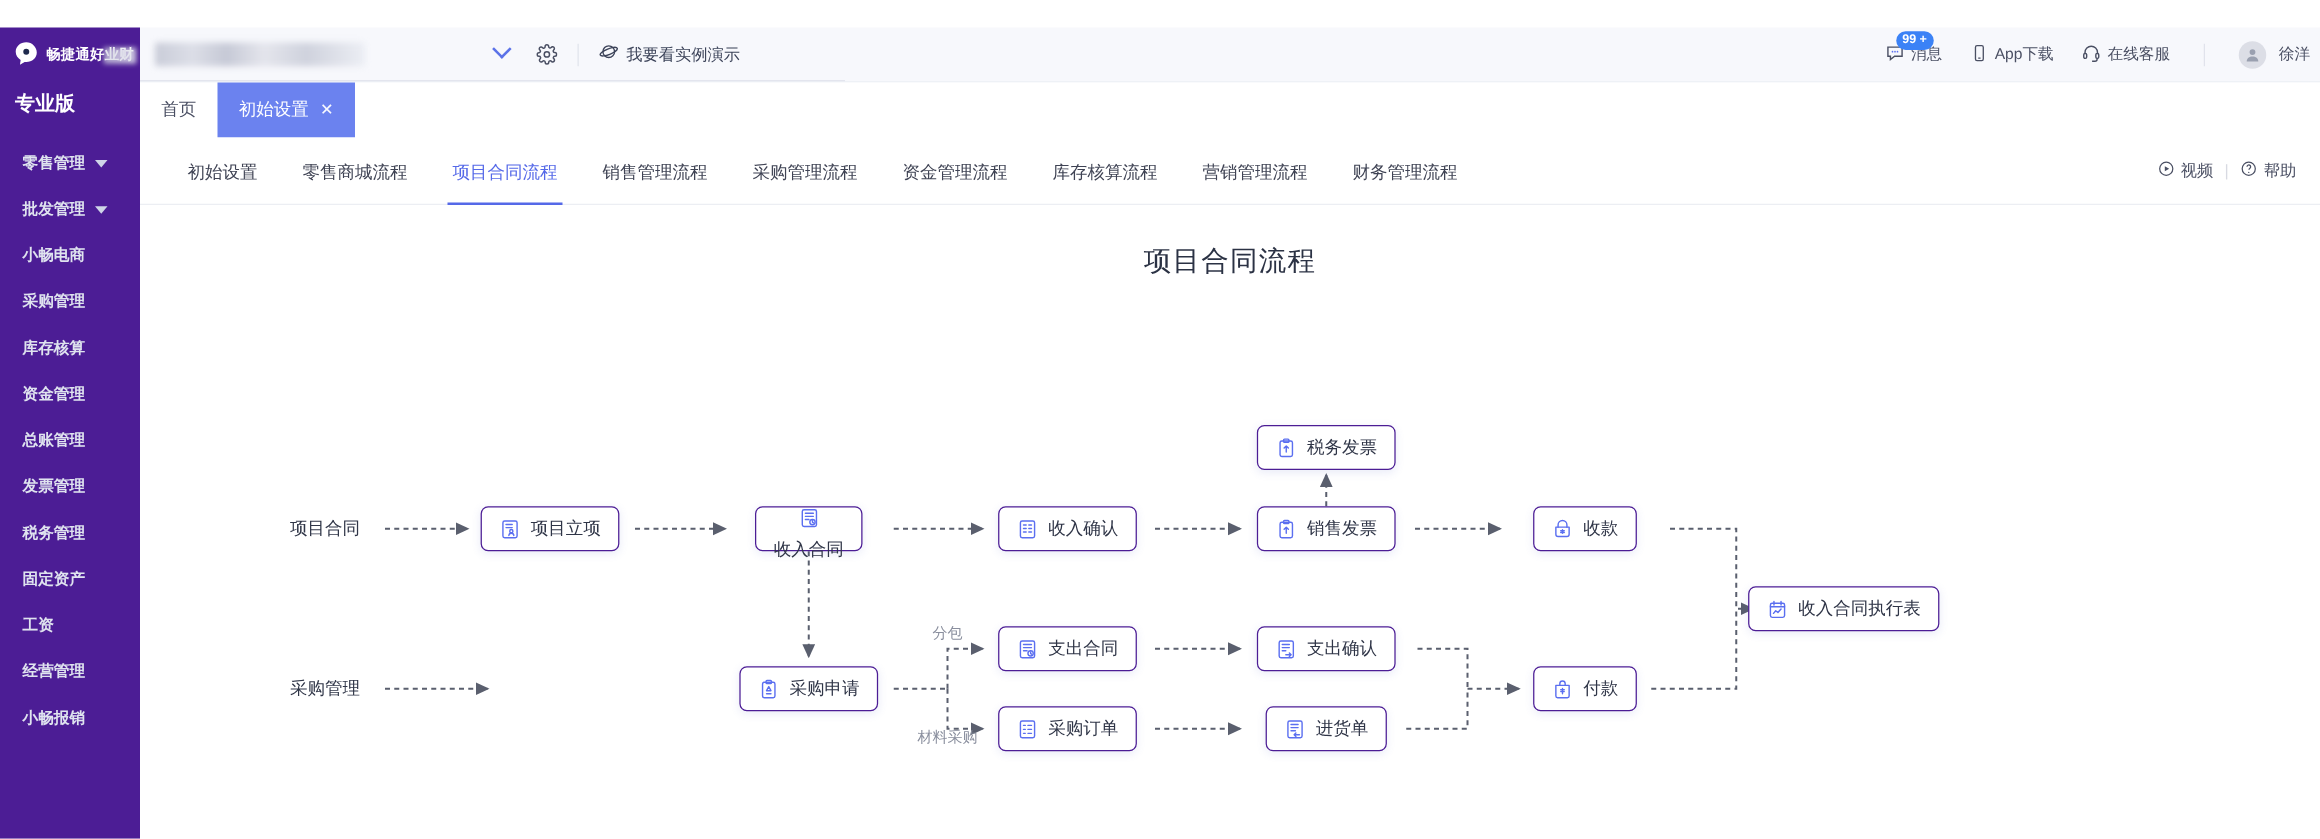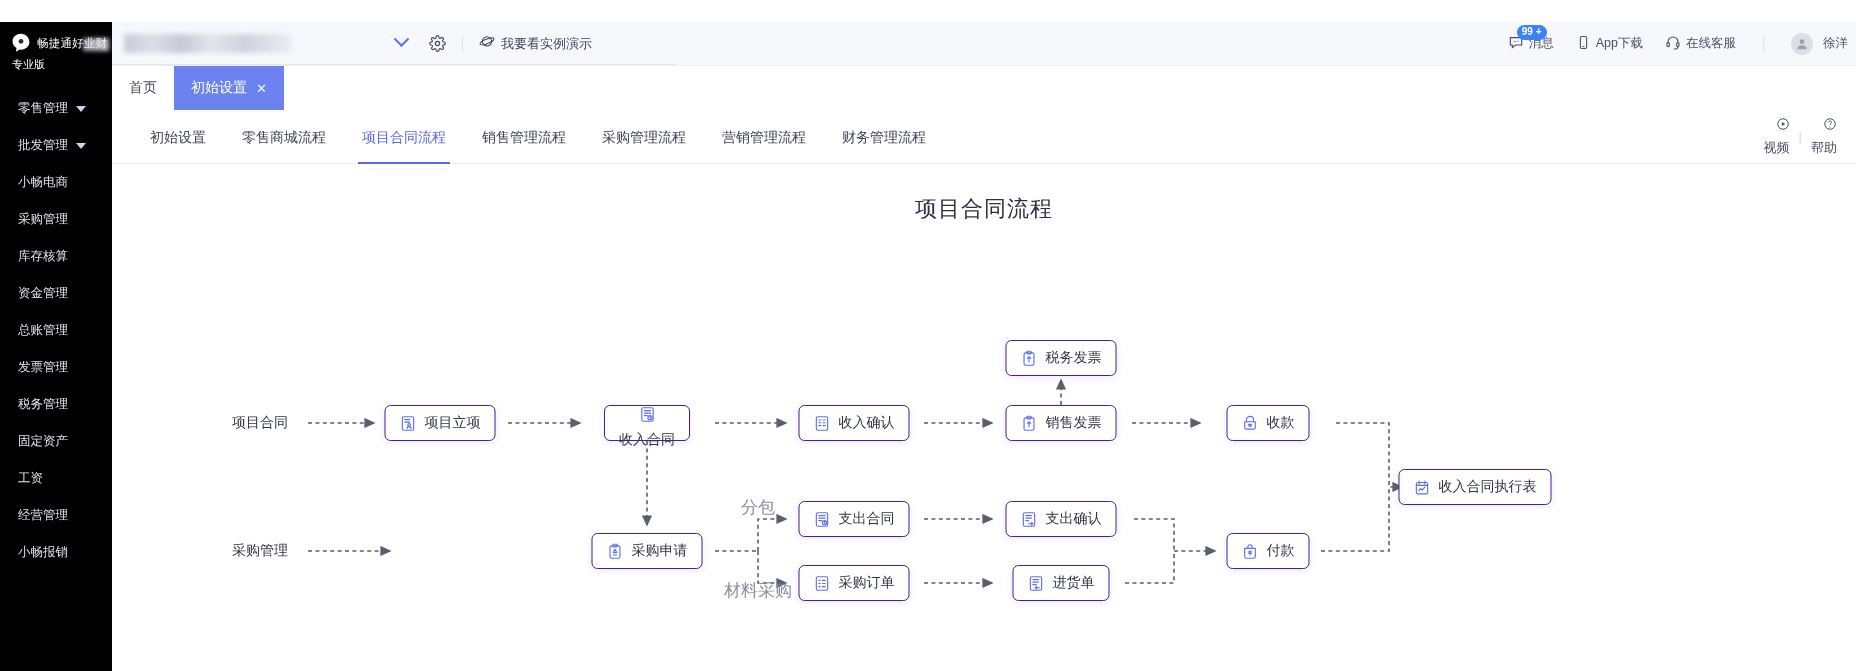--- a/index.html
+++ b/index.html
@@ -8,38 +8,39 @@
     font-family: "Liberation Sans", "DejaVu Sans", sans-serif;
     background:#ffffff;
     font-size:14px;
     color:#333;
   }
   .app { position:relative; width:1856px; height:671px; background:#fff; }
 
   
   .sidebar {
     position:absolute; left:0; top:22px; width:112px; height:649px;
-    background:#000000;
+    background:#4c1d95;
+    font-weight:bold;
   }
   .logo-wrap { padding:10px 8px 4px 10px; }
   .logo-row { display:flex; align-items:center; gap:5px; }
   .logo-mark {
     width:22px; height:22px; flex:0 0 22px;
     display:flex; align-items:center; justify-content:center;
   }
   .logo-text {
     color:#ffffff; font-size:11.5px; letter-spacing:.2px; white-space:nowrap;
     position:relative;
   }
   .logo-text::after{
     content:""; position:absolute; right:-2px; top:2px; width:26px; height:13px;
     background:linear-gradient(90deg,rgba(210,212,225,.75),rgba(225,226,236,.85));
     filter:blur(2.2px);
   }
-  .logo-sub { color:#ffffff; font-size:11px; margin-top:3px; padding-left:2px; }
+  .logo-sub { color:#ffffff; font-size:16px; margin-top:19px; padding-left:2px; }
 
   .side-menu { margin-top:14px;text-align:right; }
   .side-item {
     height:37px; display:flex; align-items:center; padding-left:18px;
     color:#dfe3ef; font-size:12.5px; cursor:pointer; white-space:nowrap;
   }
   .caret-dn {
     width:0;height:0;margin-left:8px;
     border-left:5px solid transparent;border-right:5px solid transparent;
     border-top:6px solid #cfd5e8;
@@ -101,21 +102,21 @@
   .ftab {
     position:relative; padding:0 18px; height:54px; line-height:54px;
     font-size:14px; color:#3f4354; cursor:pointer; white-space:nowrap;
   }
   .ftab.active { color:#5569e8; }
   .ftab.active::after {
     content:""; position:absolute; left:14px; right:14px; bottom:0;
     height:2px; background:#5569e8;
   }
   .ftab-right { margin-left:auto; display:flex; align-items:center; gap:0; padding-right:10px; color:#4a4f63; font-size:13px; }
-  .ftab-right .ri { display:flex; align-items:flex-end; gap:5px; cursor:pointer; padding:0 9px;flex-direction:column; }
+  .ftab-right .ri { display:flex; align-items:flex-start; gap:5px; cursor:pointer; padding:0 9px; }
   .ftab-right .sep { color:#d8dae2; }
 
   
   .canvas { position:absolute; left:112px; top:164px; right:0; bottom:0; background:#fff; overflow:hidden; }
   .flow-title {
     text-align:center; font-size:22px; color:#2b3244; letter-spacing:1px;
     margin-top:30px; font-weight:normal;
   }
   .stage { position:relative; width:100%; height:420px; }
   svg.wires { position:absolute; left:0; top:0; width:100%; height:420px; }
@@ -127,21 +128,21 @@
     display:flex; align-items:center; gap:8px; padding:0 14px;
     font-size:14px; color:#2f3547; white-space:nowrap; cursor:pointer;
     transform:translate(-50%,-50%);
   }
   .node .ico { width:17px;height:17px; flex:0 0 17px; display:flex; align-items:center; justify-content:center; }
   .rowlabel {
     position:absolute; font-size:14px; color:#2f3547; white-space:nowrap;
     transform:translate(-50%,-50%);
   }
   .edgelabel {
-    position:absolute; font-size:17px; color:#8a8f9e; white-space:nowrap;
+    position:absolute; font-size:12px; color:#8a8f9e; white-space:nowrap;
     transform:translate(-50%,-50%);
   }
 </style>
 </head>
 <body>
 
 <div class="app">
 
   <div class="sidebar">
     <div class="logo-wrap">
@@ -295,20 +296,26 @@
     <span>零售商城流程</span>
   </div>
   <div class="ftab active">
     <span>项目合同流程</span>
   </div>
   <div class="ftab">
     <span>销售管理流程</span>
   </div>
   <div class="ftab">
     <span>采购管理流程</span>
+  </div>
+  <div class="ftab">
+    <span>资金管理流程</span>
+  </div>
+  <div class="ftab">
+    <span>库存核算流程</span>
   </div>
   <div class="ftab">
     <span>营销管理流程</span>
   </div>
   <div class="ftab">
     <span>财务管理流程</span>
   </div>
       </div>
     <div class="ftab-right">
       <span class="ri">

